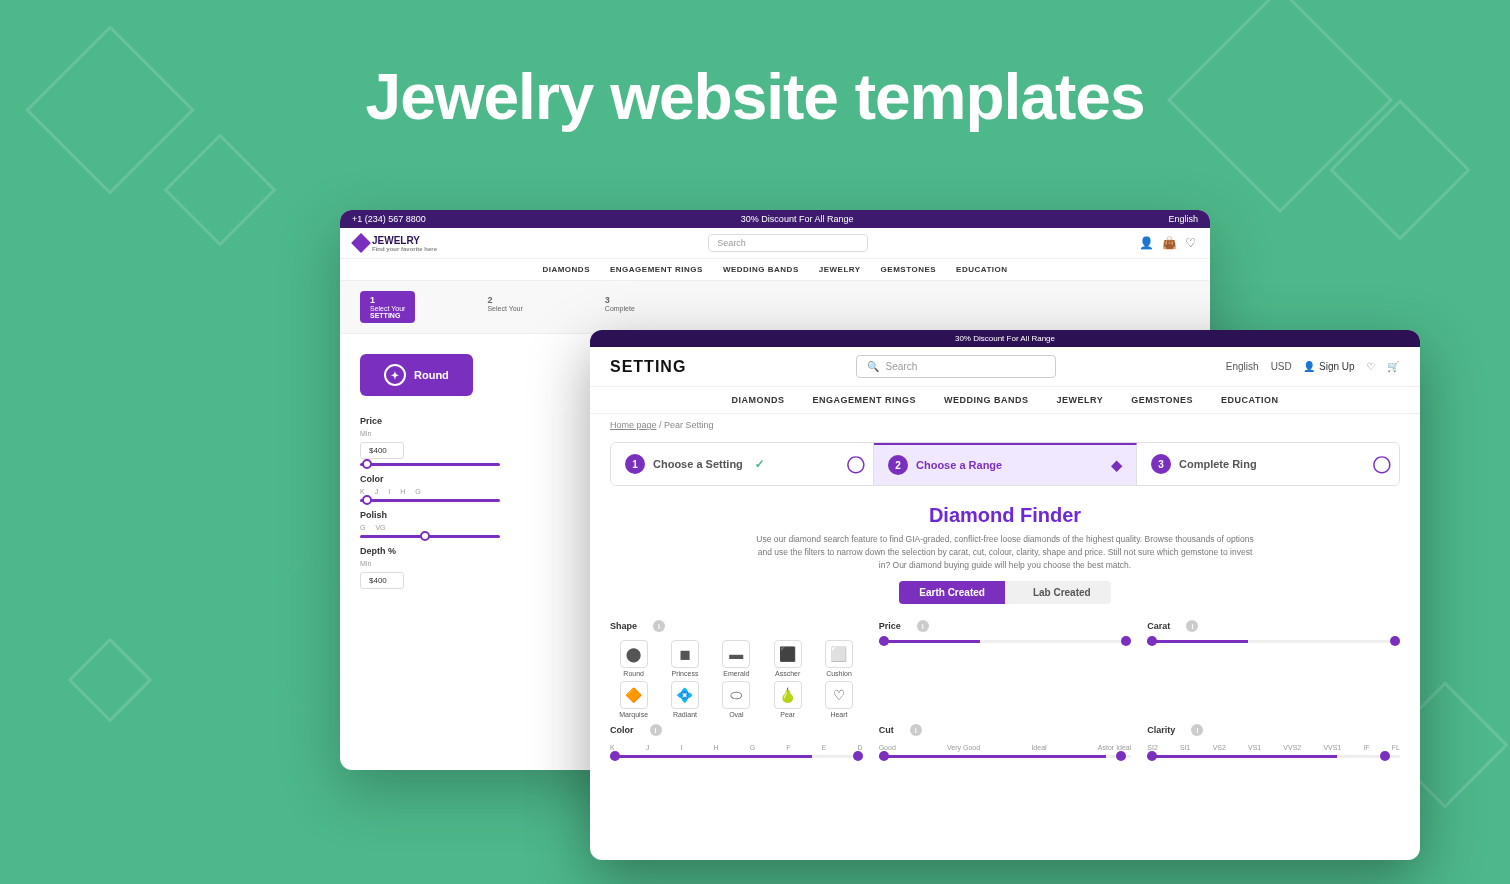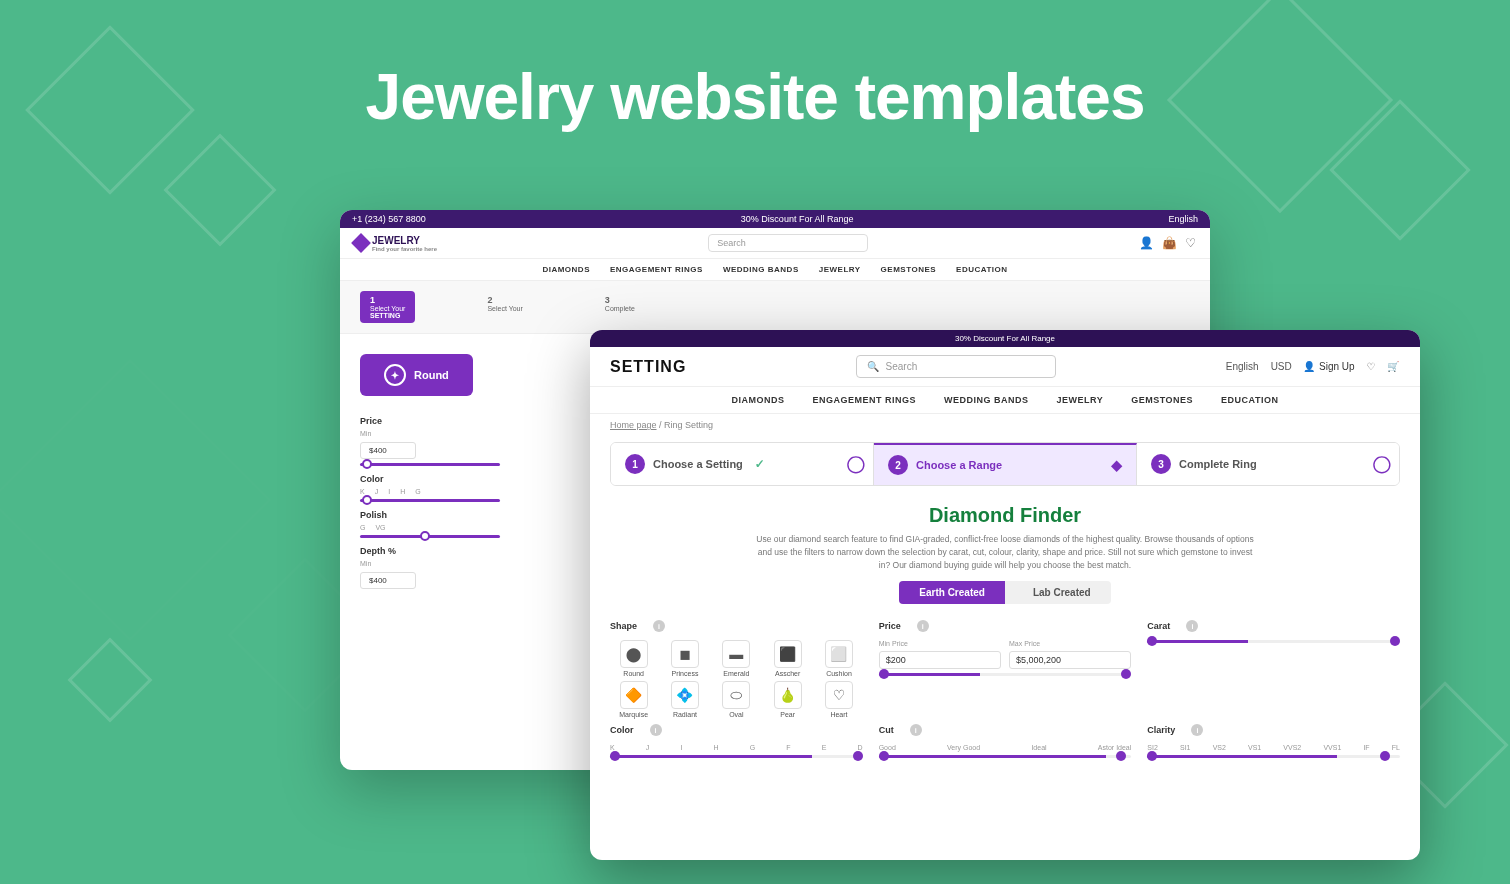--- a/index.html
+++ b/index.html
@@ -182,21 +182,21 @@
       font-weight: bold;
       color: #333;
       margin-bottom: 4px;
       margin-top: 8px;
     }
     .filter-input {
       border: 1px solid #ddd;
       border-radius: 3px;
       padding: 3px 8px;
       font-size: 8px;
-      width: 56px;
+      width: 44px;
       color: #333;
     }
     .slider-track {
       width: 140px;
       height: 3px;
       background: #7b2fbe;
       border-radius: 2px;
       margin-top: 4px;
       position: relative;
     }
@@ -309,21 +309,21 @@
     .step-icon { font-size: 14px; color: #7b2fbe; margin-left: auto; }
 
     
     .diamond-finder {
       padding: 12px 20px 6px;
       text-align: center;
     }
     .diamond-finder h2 {
       font-size: 20px;
       font-weight: 800;
-      color: #15803d;
+      color: #6d28d9;
       margin-bottom: 6px;
     }
     .diamond-finder p {
       font-size: 8.5px;
       color: #777;
       line-height: 1.5;
       max-width: 500px;
       margin: 0 auto 10px;
     }
     .toggle-btns {
@@ -611,21 +611,21 @@
     <span>ENGAGEMENT RINGS</span>
     <span>WEDDING BANDS</span>
     <span>JEWELRY</span>
     <span>GEMSTONES</span>
     <span>EDUCATION</span>
   </div>
 
   <div class="breadcrumb">
     <a href="#">Home page</a>
     <span> / </span>
-    <span>Ring Setting</span>
+    <span>Pear Setting</span>
   </div>
 
   <div class="steps-nav">
 
     <div class="step-tab" style="background:#fff; border-right:1px solid #e0e0e0;">
       <div class="step-num-circle">1</div>
       <span>Choose a Setting</span>
       <span style="color:#4db88a;font-size:12px;margin-left:4px;">✓</span>
       <span class="step-icon">⃝</span>
     </div>
@@ -700,30 +700,20 @@
           <div class="shape-icon">♡</div>
           <span>Heart</span>
         </div>
       </div>
     </div>
 
     <div class="filter-col">
       <div class="filter-col-title">
         <span>Price</span>
         <span class="info-icon">i</span>
-      </div>
-      <div class="price-inputs">
-        <div class="price-input-box">
-          <div class="price-input-label">Min Price</div>
-          <input class="price-input-val" value="$200" style="">
-        </div>
-        <div class="price-input-box">
-          <div class="price-input-label">Max Price</div>
-          <input class="price-input-val" value="$5,000,200" style="">
-        </div>
       </div>
       <div class="range-slider">
         <div class="range-thumb" style="left:0;"></div>
         <div class="range-thumb" style="right:0;left:auto;"></div>
       </div>
     </div>
 
     <div class="filter-col">
       <div class="filter-col-title">
         <span>Carat</span>

